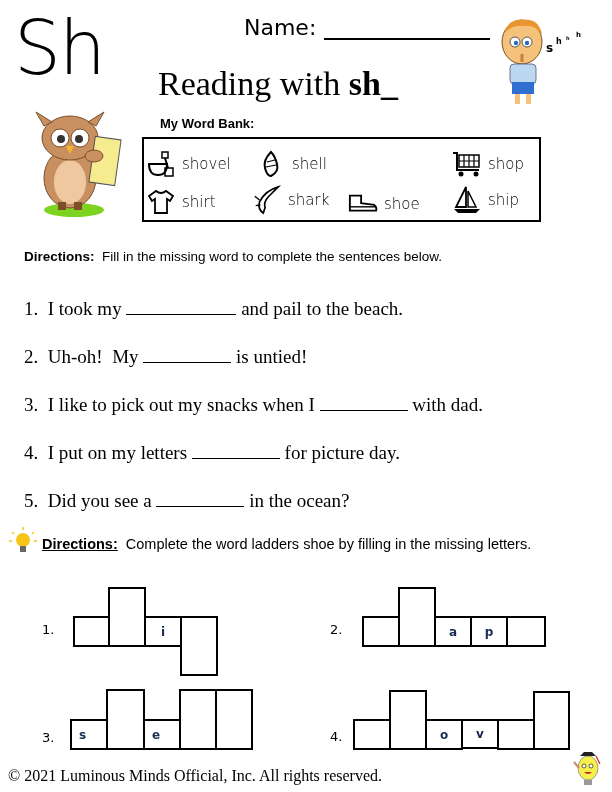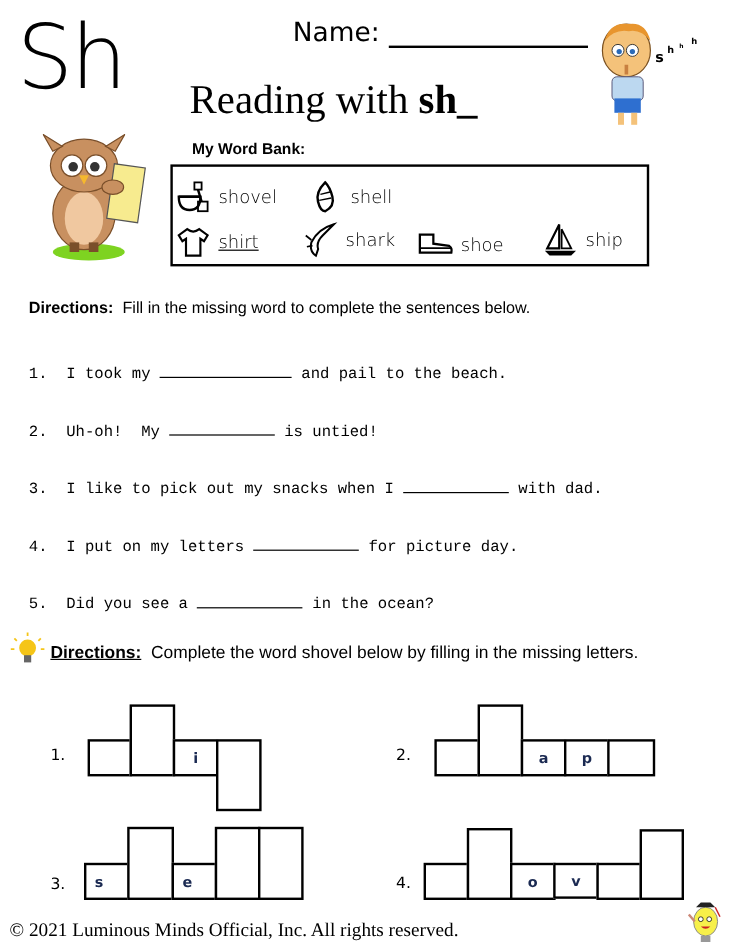--- a/index.html
+++ b/index.html
@@ -10,21 +10,21 @@
   .name-line{left:324px;top:38px;width:166px;border-bottom:2px solid #000;height:0;}
   .title{left:158px;top:64px;font-family:"Liberation Serif",serif;font-size:34px;line-height:40px;}
   .title b{font-weight:bold;}
   .wb-label{left:145px;top:116px;font-size:13px;font-weight:bold;margin-left:15px;}
   .wb-box{left:142px;top:137px;width:399px;height:85px;border:2px solid #000;box-sizing:border-box;}
   .wb-item{position:absolute;display:flex;align-items:center;height:30px;}
   .wb-word{font-family:"DejaVu Sans",sans-serif;font-size:15px;font-weight:300;margin-left:6px;}
   .wb-icon{width:30px;height:28px;display:flex;align-items:center;justify-content:center;}
   .dir1{left:24px;top:249px;font-size:13.5px;}
   .dir1 b{font-weight:bold;}
-  .sent{left:24px;font-family:Liberation Mono, monospace;font-size:13px;line-height:22px;}
+  .sent{left:24px;font-family:Liberation Serif, serif;font-size:19px;line-height:22px;}
   .blank{display:inline-block;border-bottom:1px solid #000;height:16px;vertical-align:baseline;}
   .dir2{left:42px;top:534px;font-size:14.5px;line-height:21px;width:520px;}
   .dir2 u{font-weight:bold;}
   .lad-num{font-family:"DejaVu Sans",sans-serif;font-size:13px;}
   .cell{position:absolute;border:2px solid #000;box-sizing:border-box;display:flex;align-items:center;justify-content:center;font-family:"DejaVu Sans",sans-serif;font-weight:bold;font-size:12px;color:#1b2a52;background:#fff;}
   .footer{left:8px;top:767px;font-family:Liberation Serif, serif;font-size:16px;}
 </style>
 </head>
 <body>
 
@@ -89,21 +89,33 @@
         <svg width="30" height="28" viewBox="0 0 30 28">
           <path d="M3 14 Q3 25 12 25 Q21 25 21 14Z" fill="none" stroke="#000" stroke-width="2"></path>
           <line x1="3" y1="14" x2="21" y2="14" stroke="#000" stroke-width="2"></line>
           <rect x="16" y="2" width="6" height="6" fill="none" stroke="#000" stroke-width="1.5"></rect>
           <line x1="19" y1="8" x2="22" y2="18" stroke="#000" stroke-width="2"></line>
           <rect x="19" y="18" width="8" height="8" fill="none" stroke="#000" stroke-width="1.5"></rect>
         </svg>
       </span>
     <span class="wb-word">shovel</span>
   </div>
-  <div class="wb-item" style="left:2px;top:48px;text-decoration:underline;">
+  <div class="wb-item" style="left:308px;top:10px;">
+    <span class="wb-icon">
+        <svg width="30" height="28" viewBox="0 0 30 28">
+          <path d="M1 3 L5 3 L5 20 L27 20" fill="none" stroke="#000" stroke-width="2"></path>
+          <rect x="7" y="5" width="20" height="12" fill="none" stroke="#000" stroke-width="1.5"></rect>
+          <path d="M12 5 V17 M17 5 V17 M22 5 V17 M7 11 H27" stroke="#000" stroke-width="1.2"></path>
+          <circle cx="9" cy="24" r="2.5" fill="#000"></circle>
+          <circle cx="24" cy="24" r="2.5" fill="#000"></circle>
+        </svg>
+      </span>
+    <span class="wb-word">shop</span>
+  </div>
+  <div class="wb-item" style="left:2px;top:48px;">
     <span class="wb-icon">
         <svg width="28" height="26" viewBox="0 0 28 26">
           <path d="M9 2 L2 7 L5 12 L8 10 L8 24 L20 24 L20 10 L23 12 L26 7 L19 2 Q14 6 9 2Z" fill="none" stroke="#000" stroke-width="1.8"></path>
         </svg>
       </span>
     <span class="wb-word">shirt</span>
   </div>
   <div class="wb-item" style="left:108px;top:46px;">
     <span class="wb-icon">
         <svg width="32" height="32" viewBox="0 0 32 32">
@@ -148,21 +160,21 @@
         <line x1="15" y1="1" x2="15" y2="4"></line>
         <line x1="4" y1="6" x2="6" y2="8"></line>
         <line x1="26" y1="6" x2="24" y2="8"></line>
         <line x1="1" y1="15" x2="4" y2="15"></line>
         <line x1="26" y1="15" x2="29" y2="15"></line>
       </g>
     <circle cx="15" cy="14" r="7" fill="#f5c518"></circle>
     <rect x="12" y="20" width="6" height="6" fill="#666"></rect>
   </svg>
 </div>
-<div class="abs dir2"><u>Directions:</u>&nbsp; <span>Complete the word shovel below by filling in the missing letters.</span></div>
+<div class="abs dir2"><u>Directions:</u>&nbsp; <span>Complete the word ladders shoe by filling in the missing letters.</span></div>
 
 <div class="abs lad-num" style="left:42px;top:622px;">1.</div>
 <div class="cell" style="left:73px;top:616px;width:37px;height:31px;"></div>
 <div class="cell" style="left:108px;top:587px;width:38px;height:60px;"></div>
 <div class="cell" style="left:144px;top:616px;width:38px;height:31px;">i</div>
 <div class="cell" style="left:180px;top:616px;width:38px;height:60px;"></div>
 
 <div class="abs lad-num" style="left:330px;top:622px;">2.</div>
 <div class="cell" style="left:362px;top:616px;width:38px;height:31px;"></div>
 <div class="cell" style="left:398px;top:587px;width:38px;height:60px;"></div>

